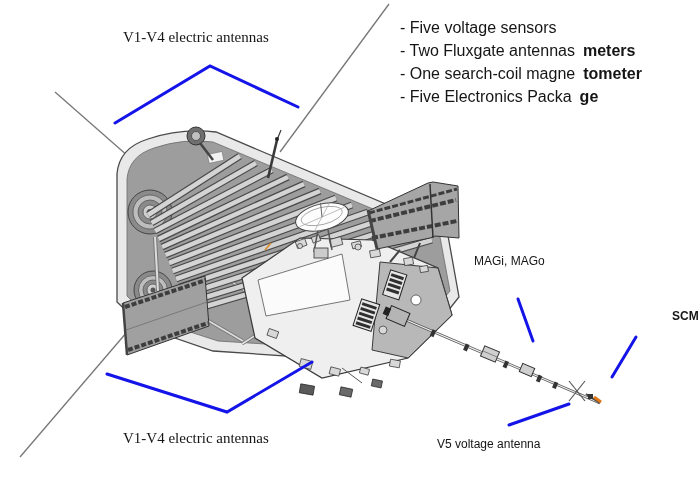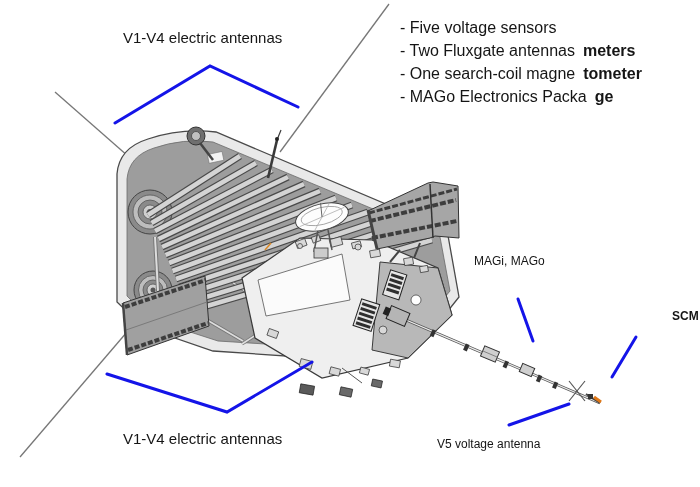--- a/index.html
+++ b/index.html
@@ -1,20 +1,20 @@
 <!DOCTYPE html>
 <html><head>
 <meta charset="utf-8">
 <style>
   html,body{margin:0;padding:0;background:#ffffff;}
   #stage{position:relative;width:700px;height:487px;background:#ffffff;overflow:hidden;
          font-family:"Liberation Sans", sans-serif;color:#111;}
   #stage svg{position:absolute;left:0;top:0;}
   .label{position:absolute;white-space:nowrap;color:#151515;}
-  .lbl-15{font-size:15px;}
+  .lbl-15{font-size:15px;font-family:Liberation Serif, serif;}
   .lbl-16{font-size:12px;}
   .lbl-bold{font-weight:700;}
   .ilist{position:absolute;left:392px;top:16px;font-size:16px;line-height:23px;color:#151515;margin-left:8px;}
   .ilist b{font-weight:700;padding-left:8px;}
 </style>
 </head>
 <body>
 
 <div id="stage">
 
@@ -225,21 +225,21 @@
       <line x1="509" y1="425" x2="569" y2="404"></line>
     </g>
   </svg>
 
   <div class="label lbl-15" style="left:123px;top:29px;">V1-V4 electric antennas</div>
 
   <div class="ilist">
     <div><span>- Five voltage sensors</span><b></b></div>
     <div><span>- Two Fluxgate antennas</span><b>meters</b></div>
     <div><span>- One search-coil magne</span><b>tometer</b></div>
-    <div><span>- MAGo Electronics Packa</span><b>ge</b></div>
+    <div><span>- Five Electronics Packa</span><b>ge</b></div>
   </div>
 
   <div class="label lbl-16" style="left:474px;top:254px;">MAGi, MAGo</div>
 
   <div class="label lbl-16 lbl-bold" style="left:672px;top:309px;">SCM</div>
 
   <div class="label lbl-16" style="left:437px;top:437px;">V5 voltage antenna</div>
 
   <div class="label lbl-15" style="left:123px;top:430px;">V1-V4 electric antennas</div>
 </div>

